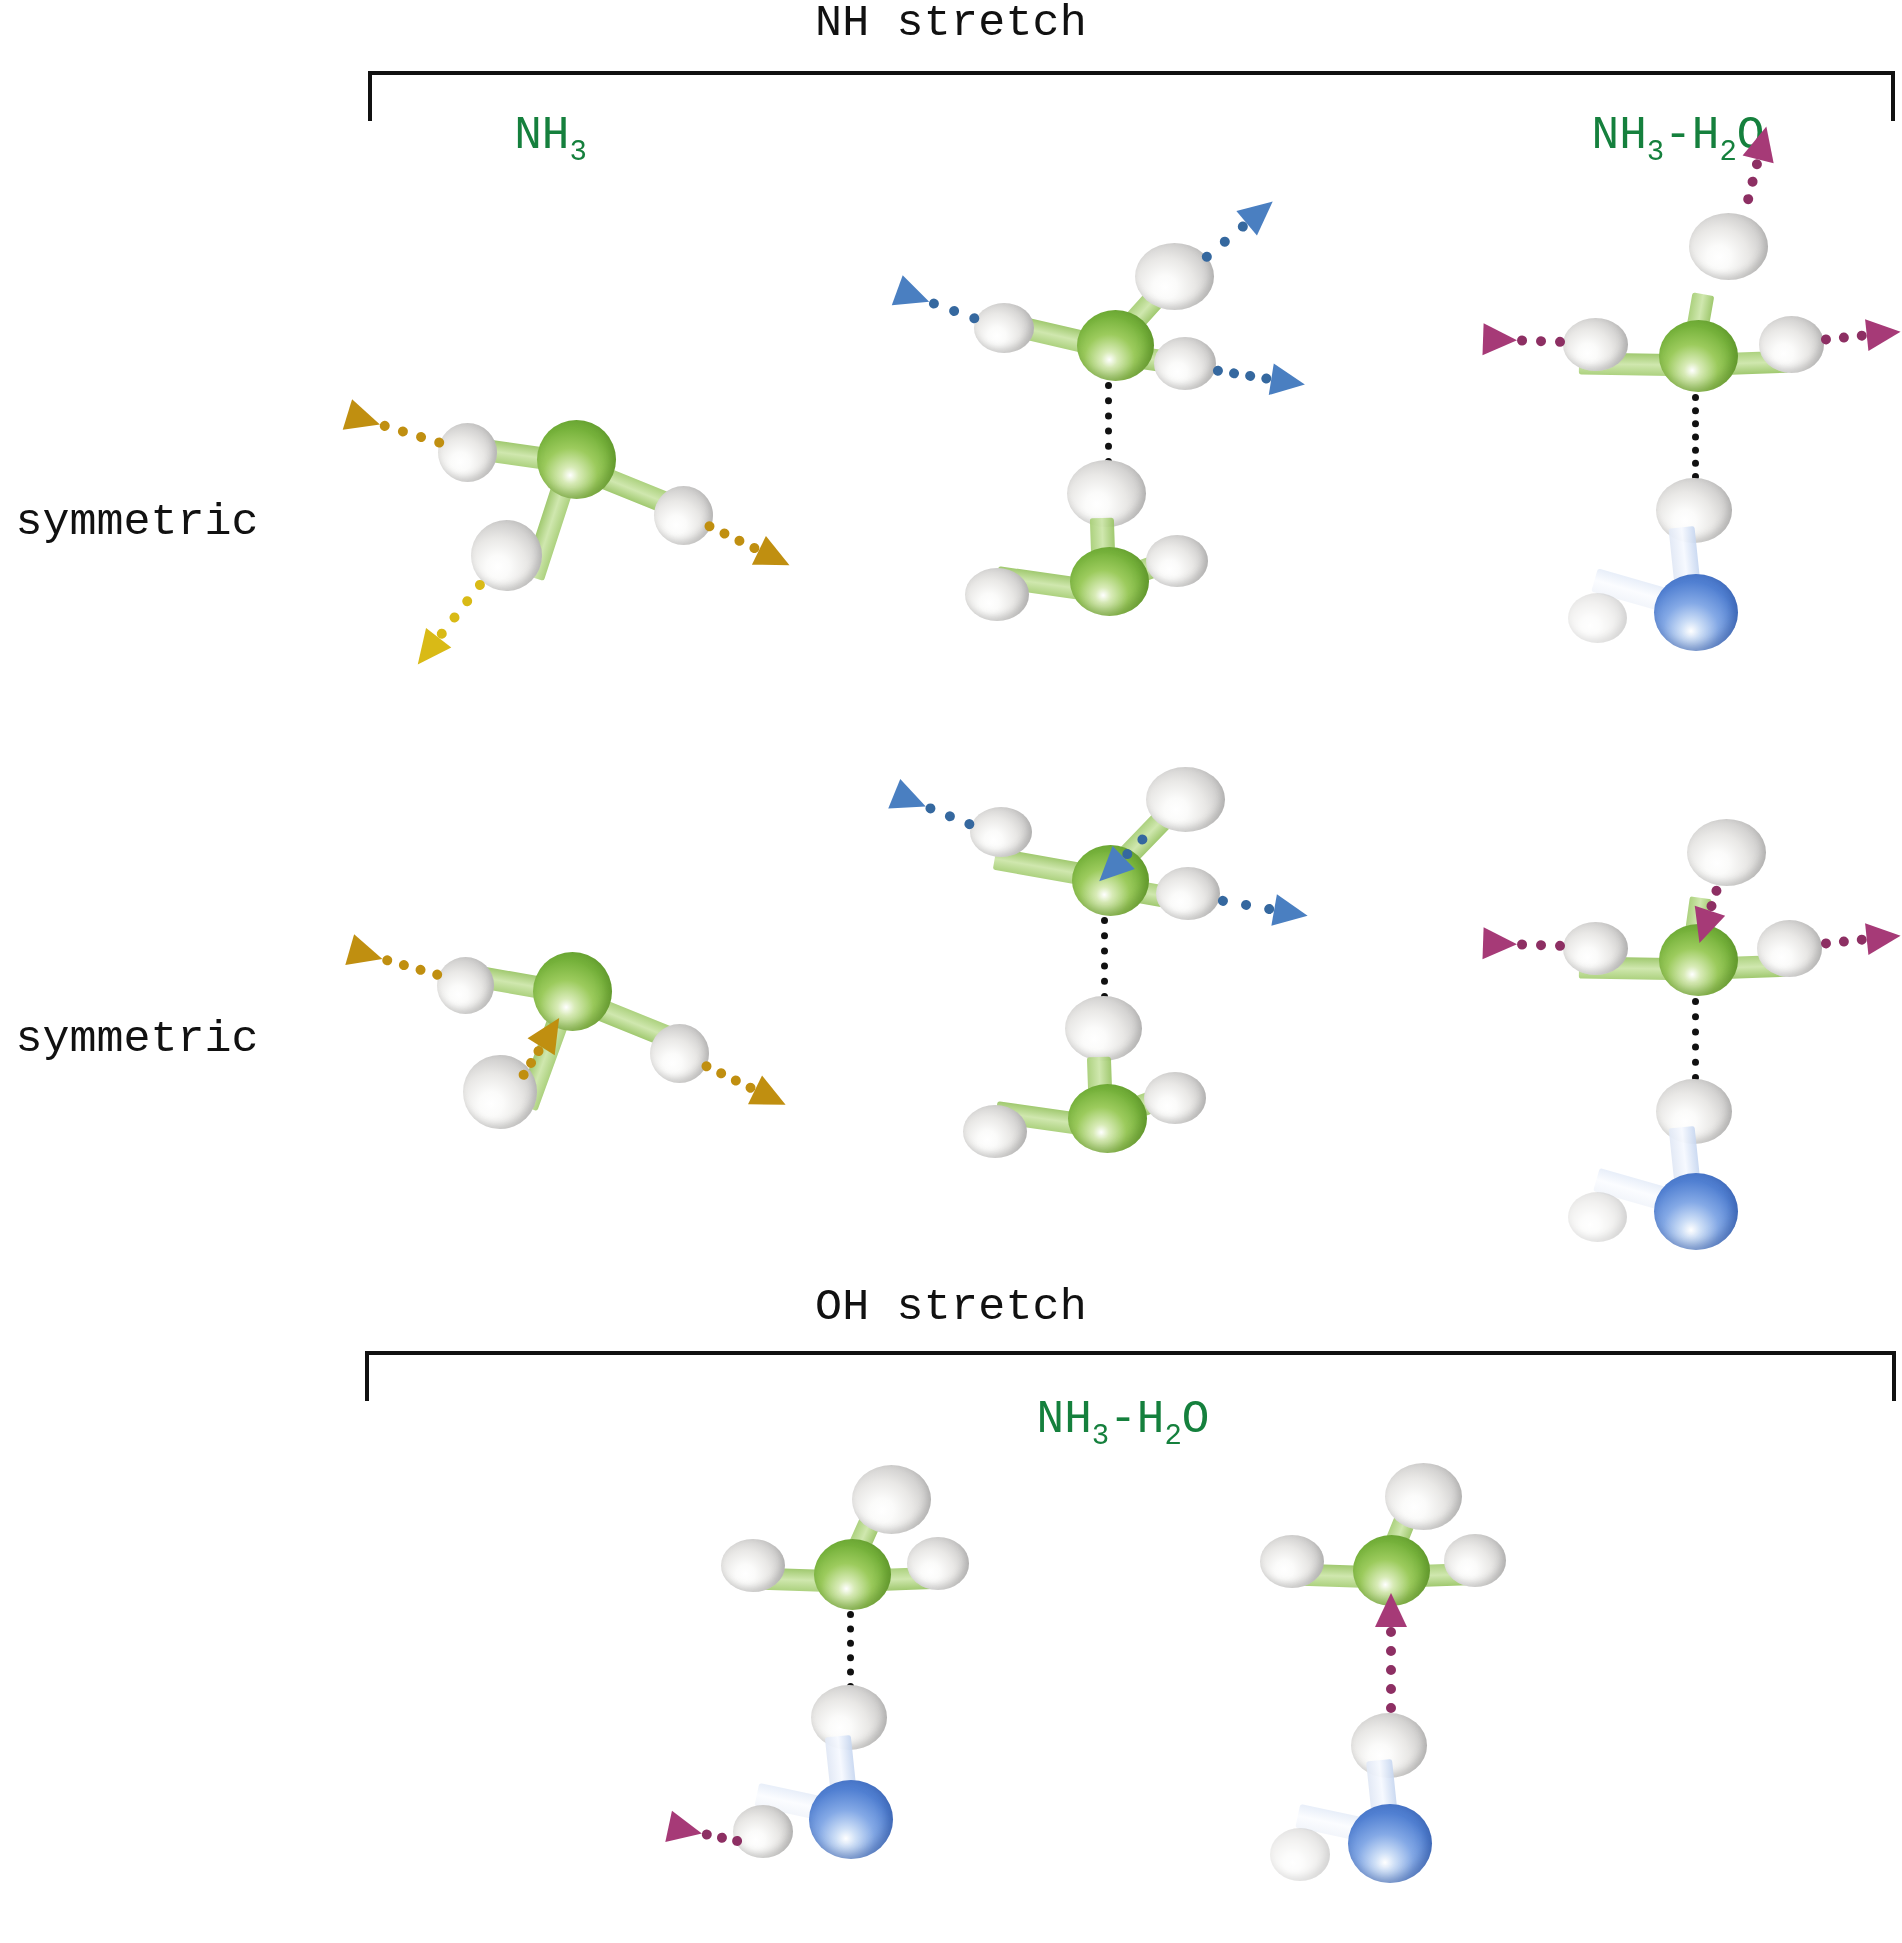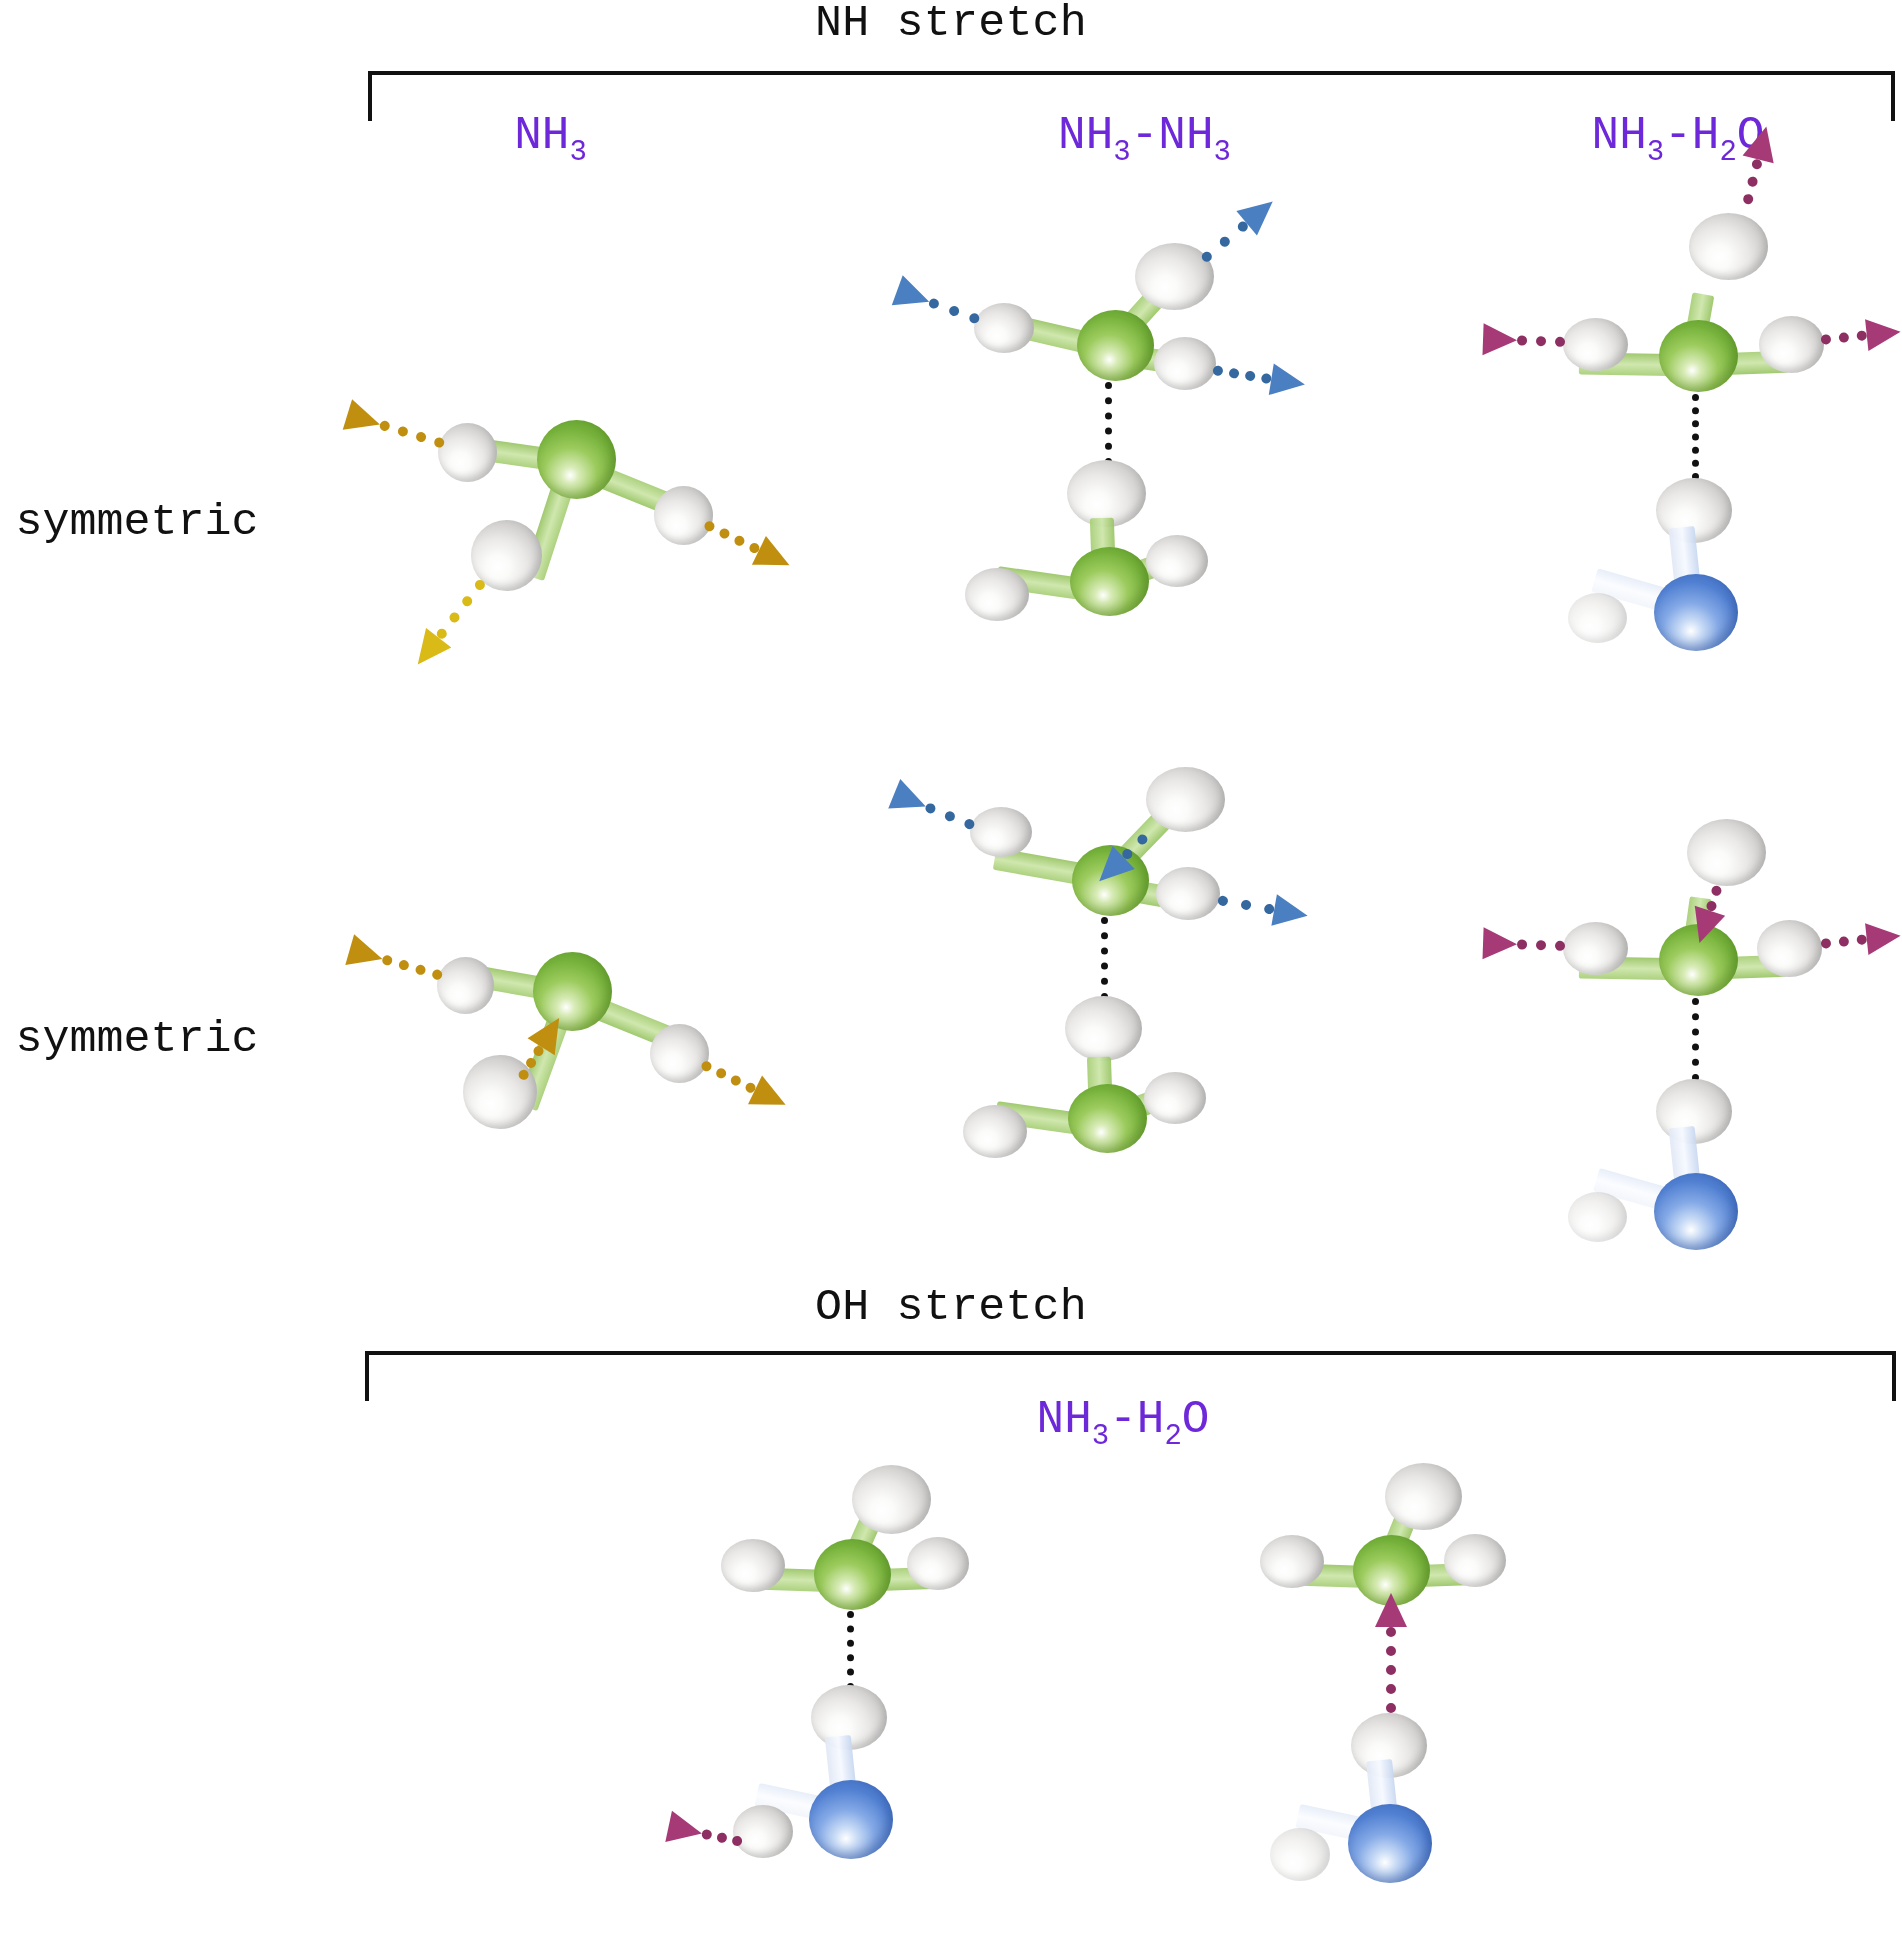--- a/index.html
+++ b/index.html
@@ -10,21 +10,21 @@
     color:#111111;
   }
   .fig{position:absolute;inset:0;font-family:Liberation Mono, monospace;}
 
   
   .section-title{
     position:absolute;font-size:45px;letter-spacing:0.2px;
     color:#111;white-space:nowrap;text-align:center;
   }
   .col-head{
-    position:absolute;font-size:46px;color:#6d28d9;white-space:nowrap;text-align:center;
+    position:absolute;font-size:46px;color:#15803d;white-space:nowrap;text-align:center;
   }
   .col-head sub{font-size:29px;vertical-align:baseline;position:relative;top:12px;}
   .row-label{
     position:absolute;font-size:45px;color:#111;white-space:nowrap;
   }
 
   
   .bracket{position:absolute;border-top:4.3px solid #111;
            border-left:4.3px solid #111;border-right:4.3px solid #111;
            box-sizing:border-box;}
@@ -81,23 +81,20 @@
 <div class="fig">
 
   <div class="section-title" style="left:0;top:-1.7px;width:1902px;">NH stretch</div>
 
   <div class="bracket" style="left:368px;top:71px;width:1527px;height:50px;"></div>
 
   <div class="col-head" style="left:413px;top:110px;width:275px;">
     <span>NH</span><sub>3</sub>
   </div>
 
-  <div class="col-head" style="left:878px;top:110px;width:533px;">
-    <span>NH</span><sub>3</sub><span>-NH</span><sub>3</sub>
-  </div>
 
   <div class="col-head" style="left:1463px;top:110px;width:430px;">
     <span>NH</span><sub>3</sub><span>-H</span><sub>2</sub><span>O</span>
   </div>
 
   <div class="row-label" style="left:15.5px;top:497px;">symmetric</div>
   <div class="row-label" style="left:15.5px;top:1014px;">symmetric</div>
 
   <div class="mol" style="left:404px;top:404px;width:361px;height:275px;">
 

